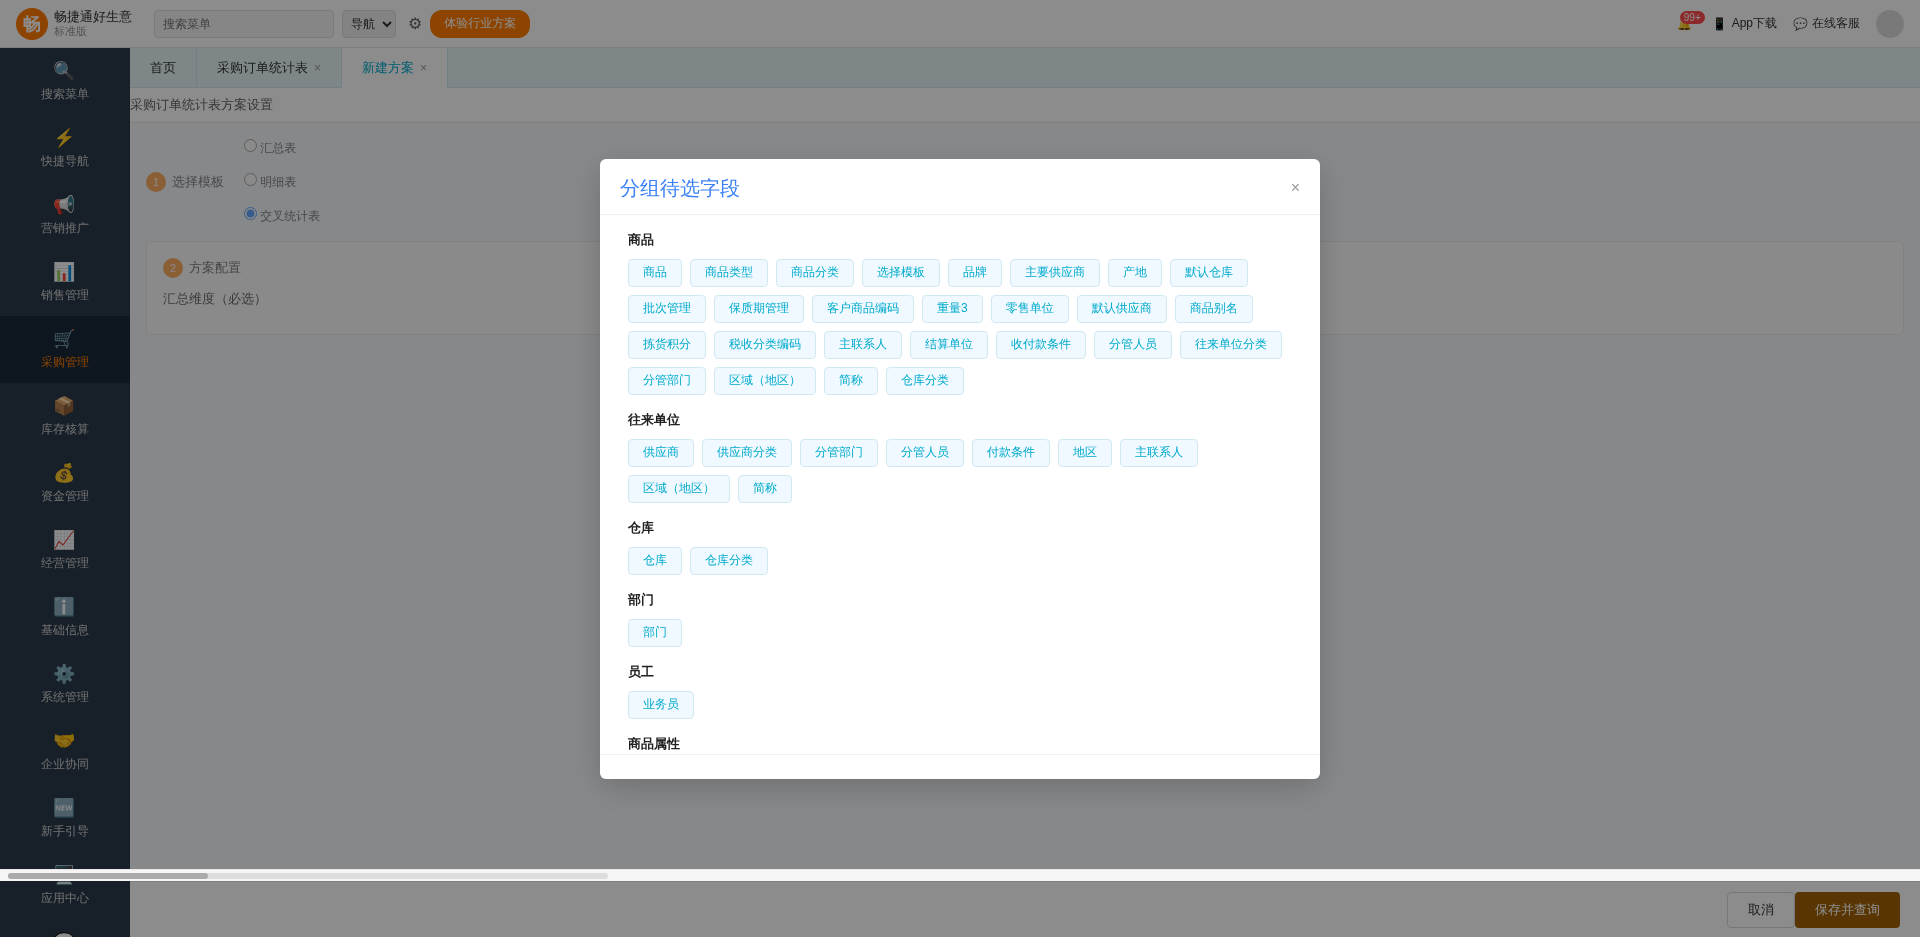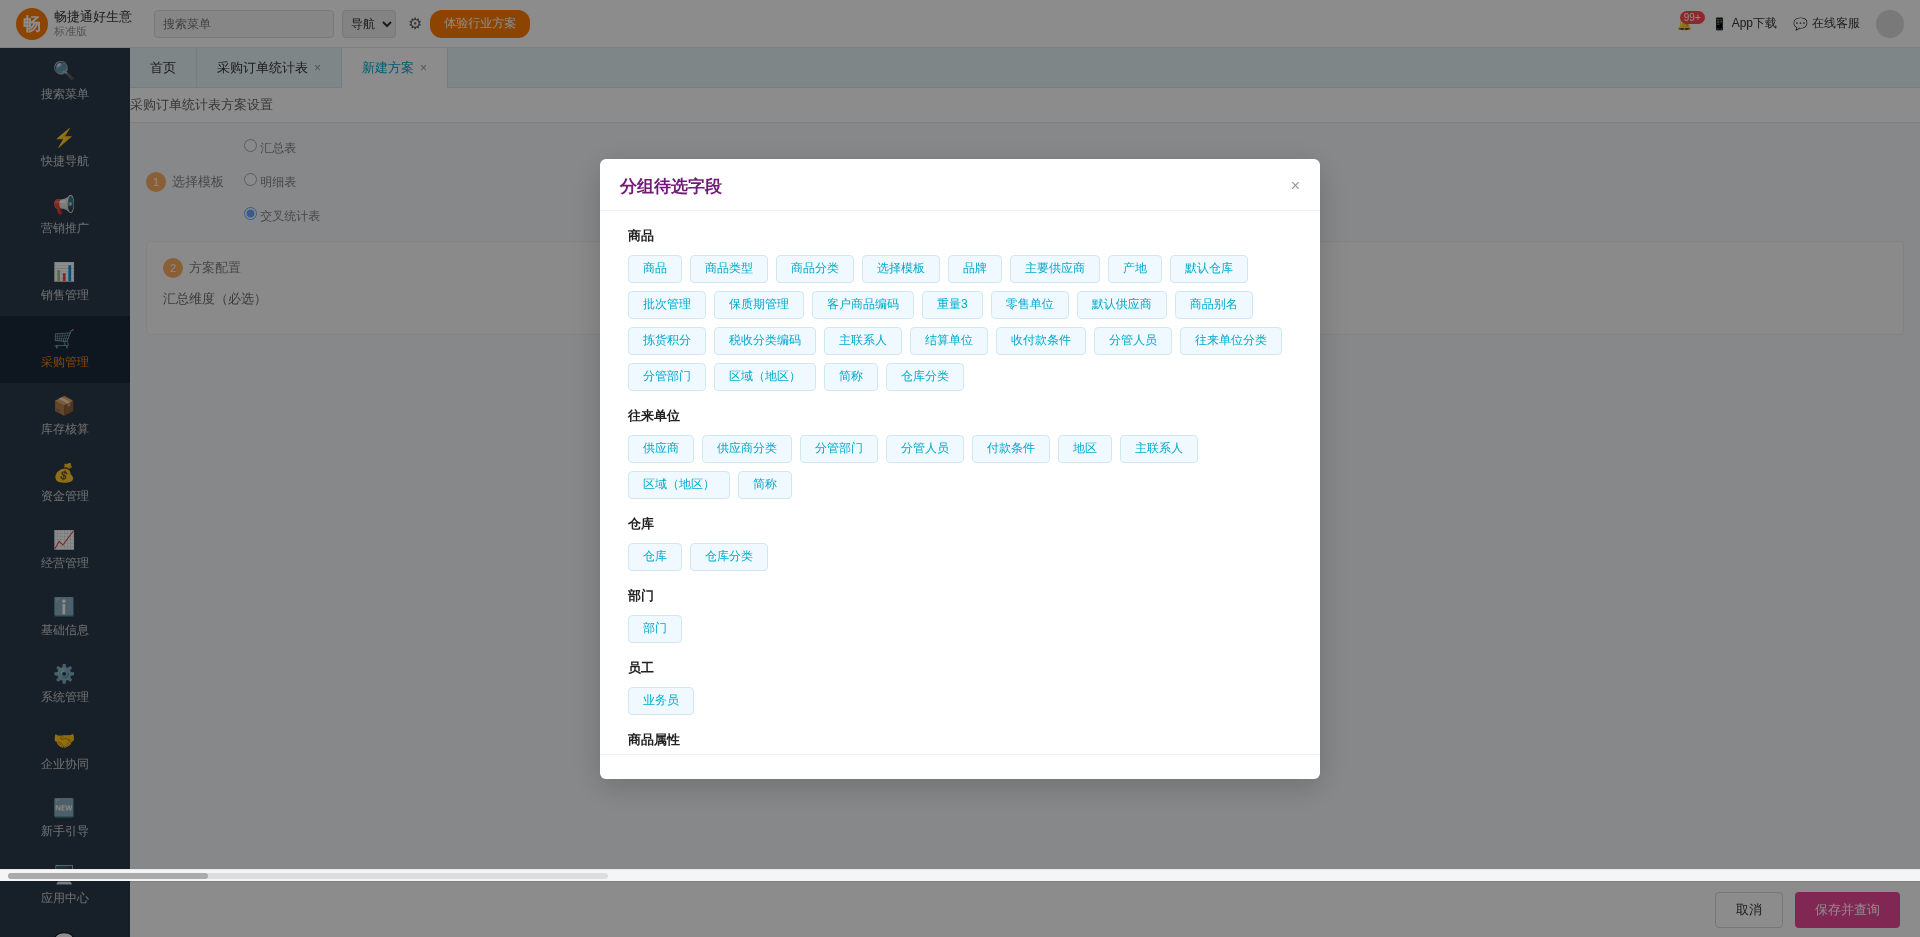--- a/index.html
+++ b/index.html
@@ -125,21 +125,21 @@
       max-height: 620px;
       display: flex; flex-direction: column;
       box-shadow: 0 8px 32px rgba(0,0,0,0.18);
     }
     .dialog-header {
       padding: 16px 20px 12px;
       border-bottom: 1px solid #f0f0f0;
       display: flex; align-items: center; justify-content: space-between;
       flex-shrink: 0;
     }
-    .dialog-title { font-size: 17px; font-weight: 700; color: #701a75; }
+    .dialog-title { font-size: 20px; font-weight: 400; color: #3b82f6; }
     .dialog-close { cursor: pointer; color: #999; font-size: 16px; }
     .dialog-body {
       flex: 1; overflow-y: auto; padding: 16px 28px;
     }
     .dialog-footer {
       padding: 12px 20px;
       border-top: 1px solid #f0f0f0;
       display: flex; justify-content: flex-end; gap: 10px;
       flex-shrink: 0;
     }
@@ -170,21 +170,21 @@
 
     
     .btn-cancel {
       height: 36px; padding: 0 20px;
       border: 1px solid #d9d9d9; border-radius: 4px;
       background: #fff; color: #333; font-size: 13px; cursor: pointer;
     }
     .btn-primary {
       height: 36px; padding: 0 20px;
       border: none; border-radius: 4px;
-      background: #ec4899; color: #fff; font-size: 13px; cursor: pointer;
+      background: #a16207; color: #fff; font-size: 13px; cursor: pointer;
     }
 
     
     .bg-content {
       padding: 16px;
     }
     .step-bar {
       display: flex; align-items: center; gap: 20px; margin-bottom: 16px;
     }
     .step { display: flex; align-items: center; gap: 6px; font-size: 13px; color: #333; }
@@ -202,21 +202,21 @@
       display: flex; align-items: center; gap: 12px; margin-bottom: 10px;
     }
 
     
     .bottom-bar {
       position: fixed; bottom: 0; left: 130px; right: 0;
       height: 56px;
       background: #fff;
       border-top: 1px solid #e8e8e8;
       display: flex; align-items: center; justify-content: flex-end;
-      padding: 0 20px; gap: 12px;
+      padding: 0 20px; 
     }
   </style>
 </head>
 <body>
 
 <div class="topbar">
   <div class="logo-area">
     <div class="logo-icon">畅</div>
     <div class="logo-text">
       <div>畅捷通好生意</div>

